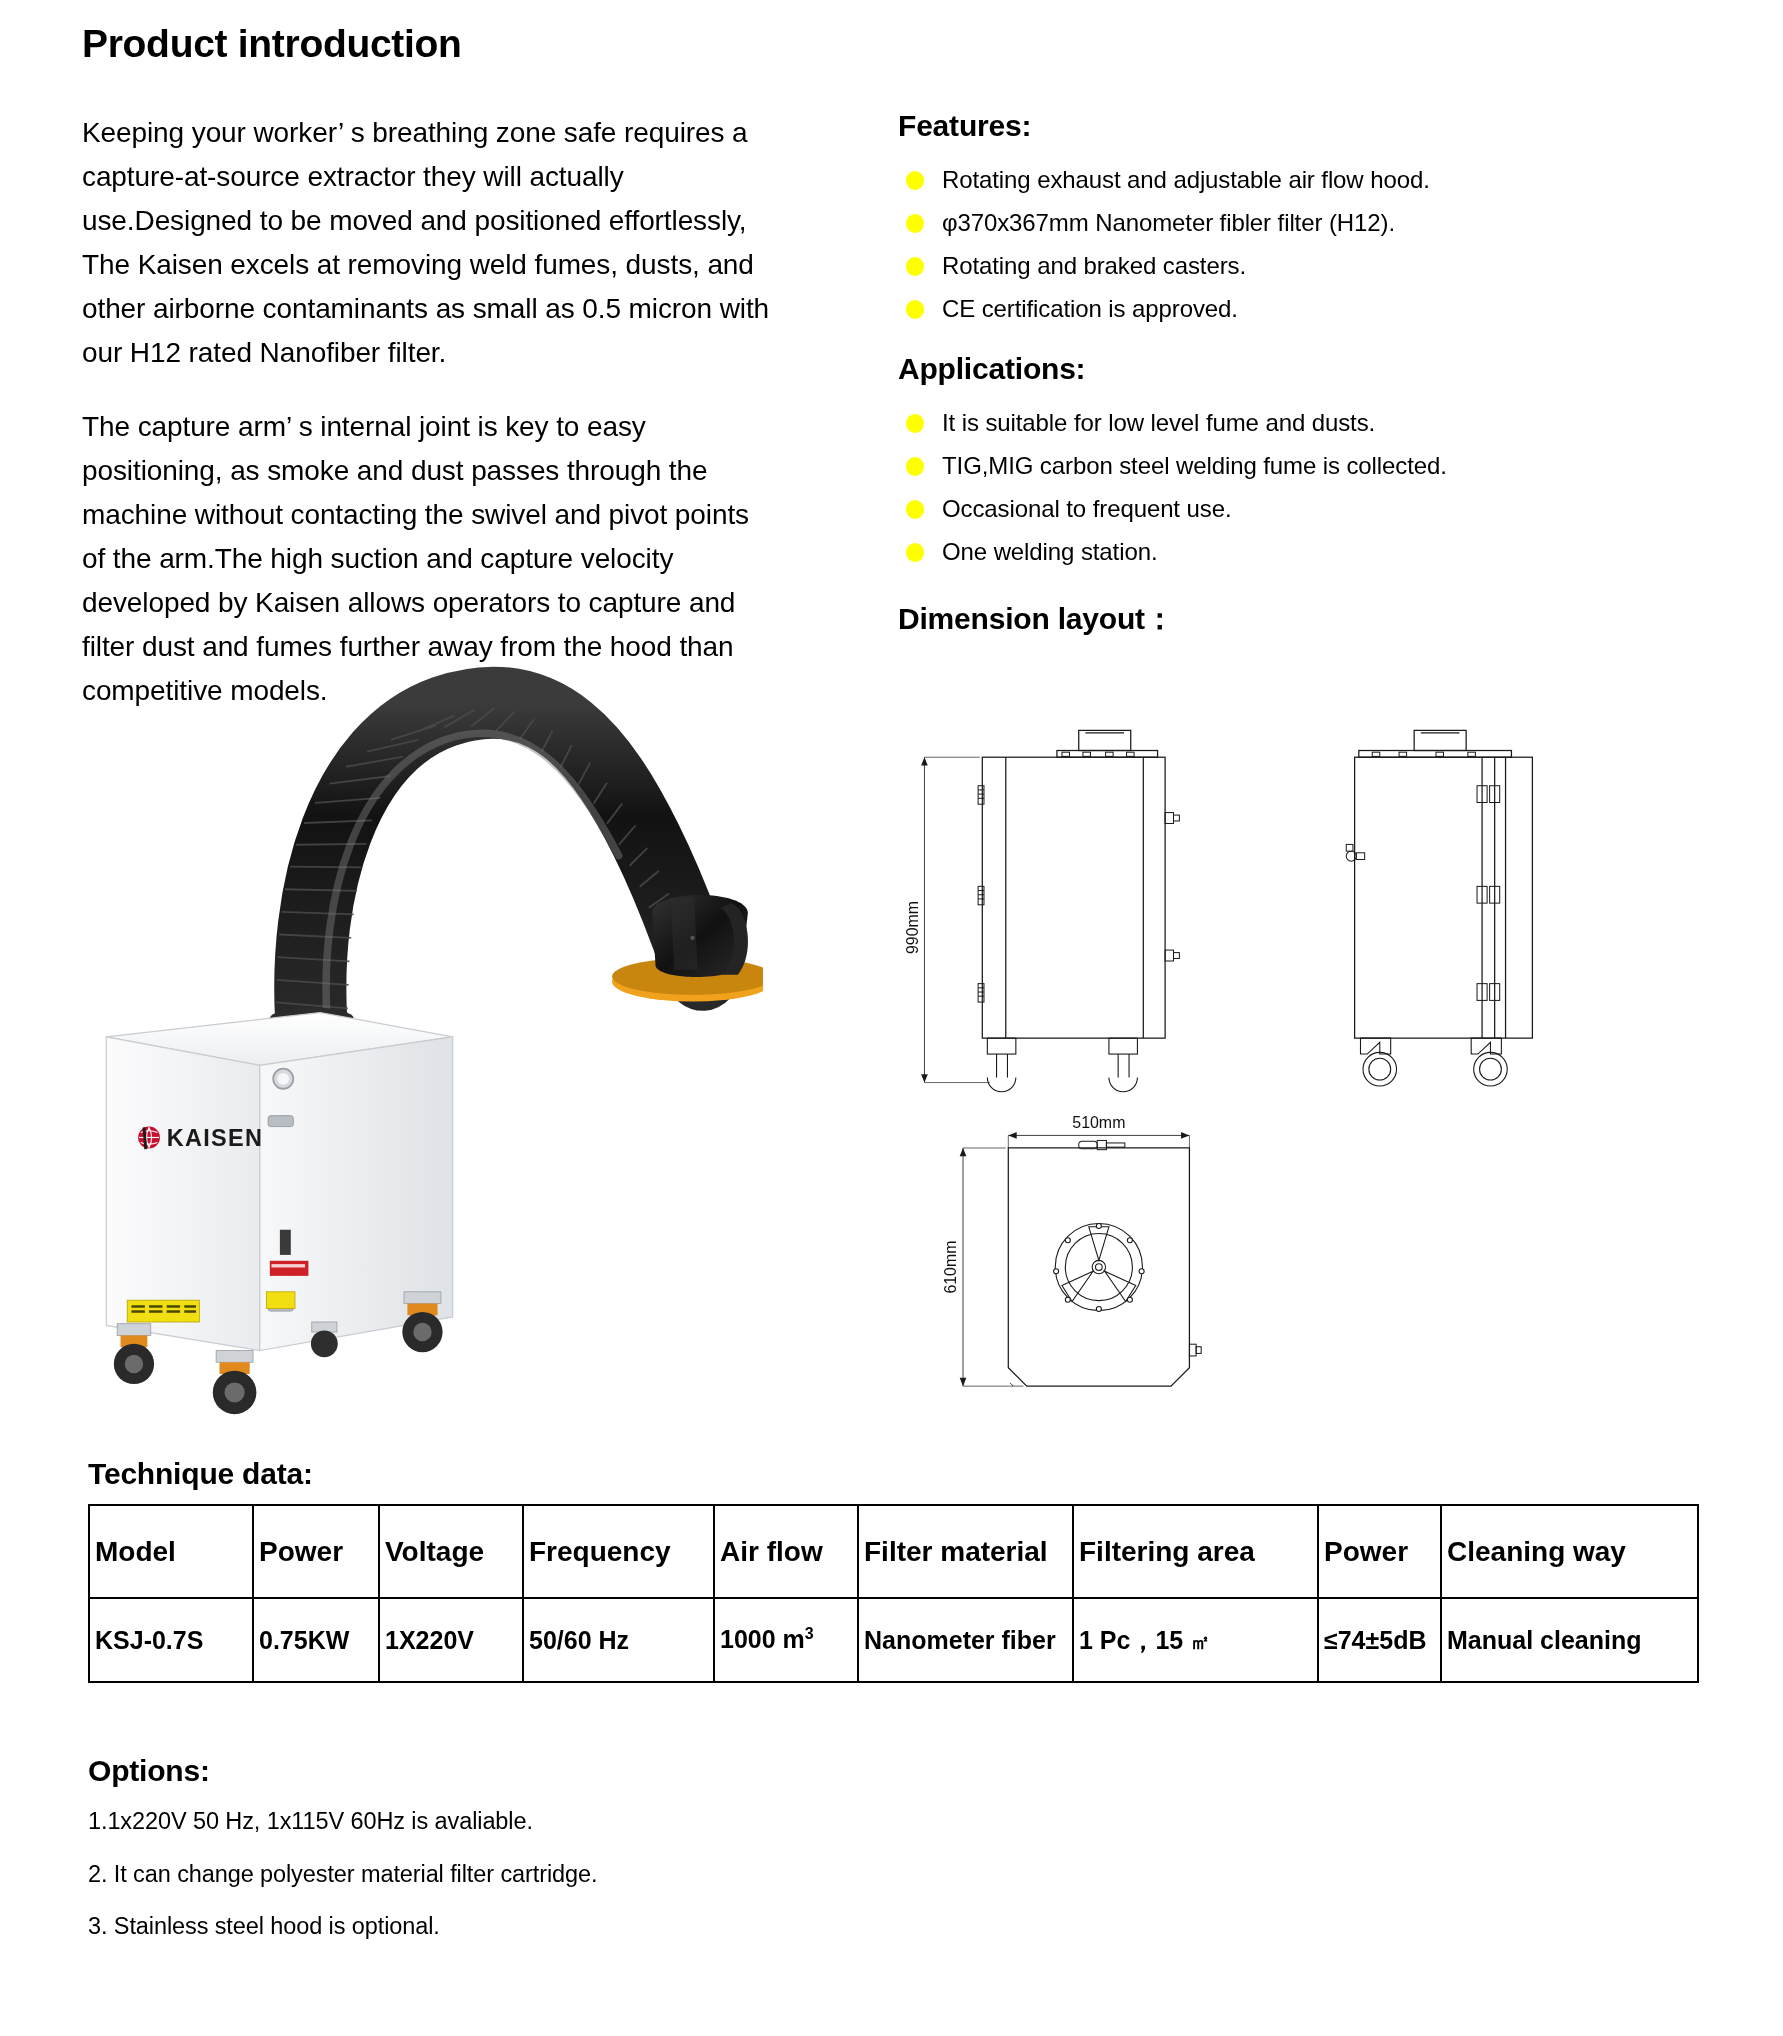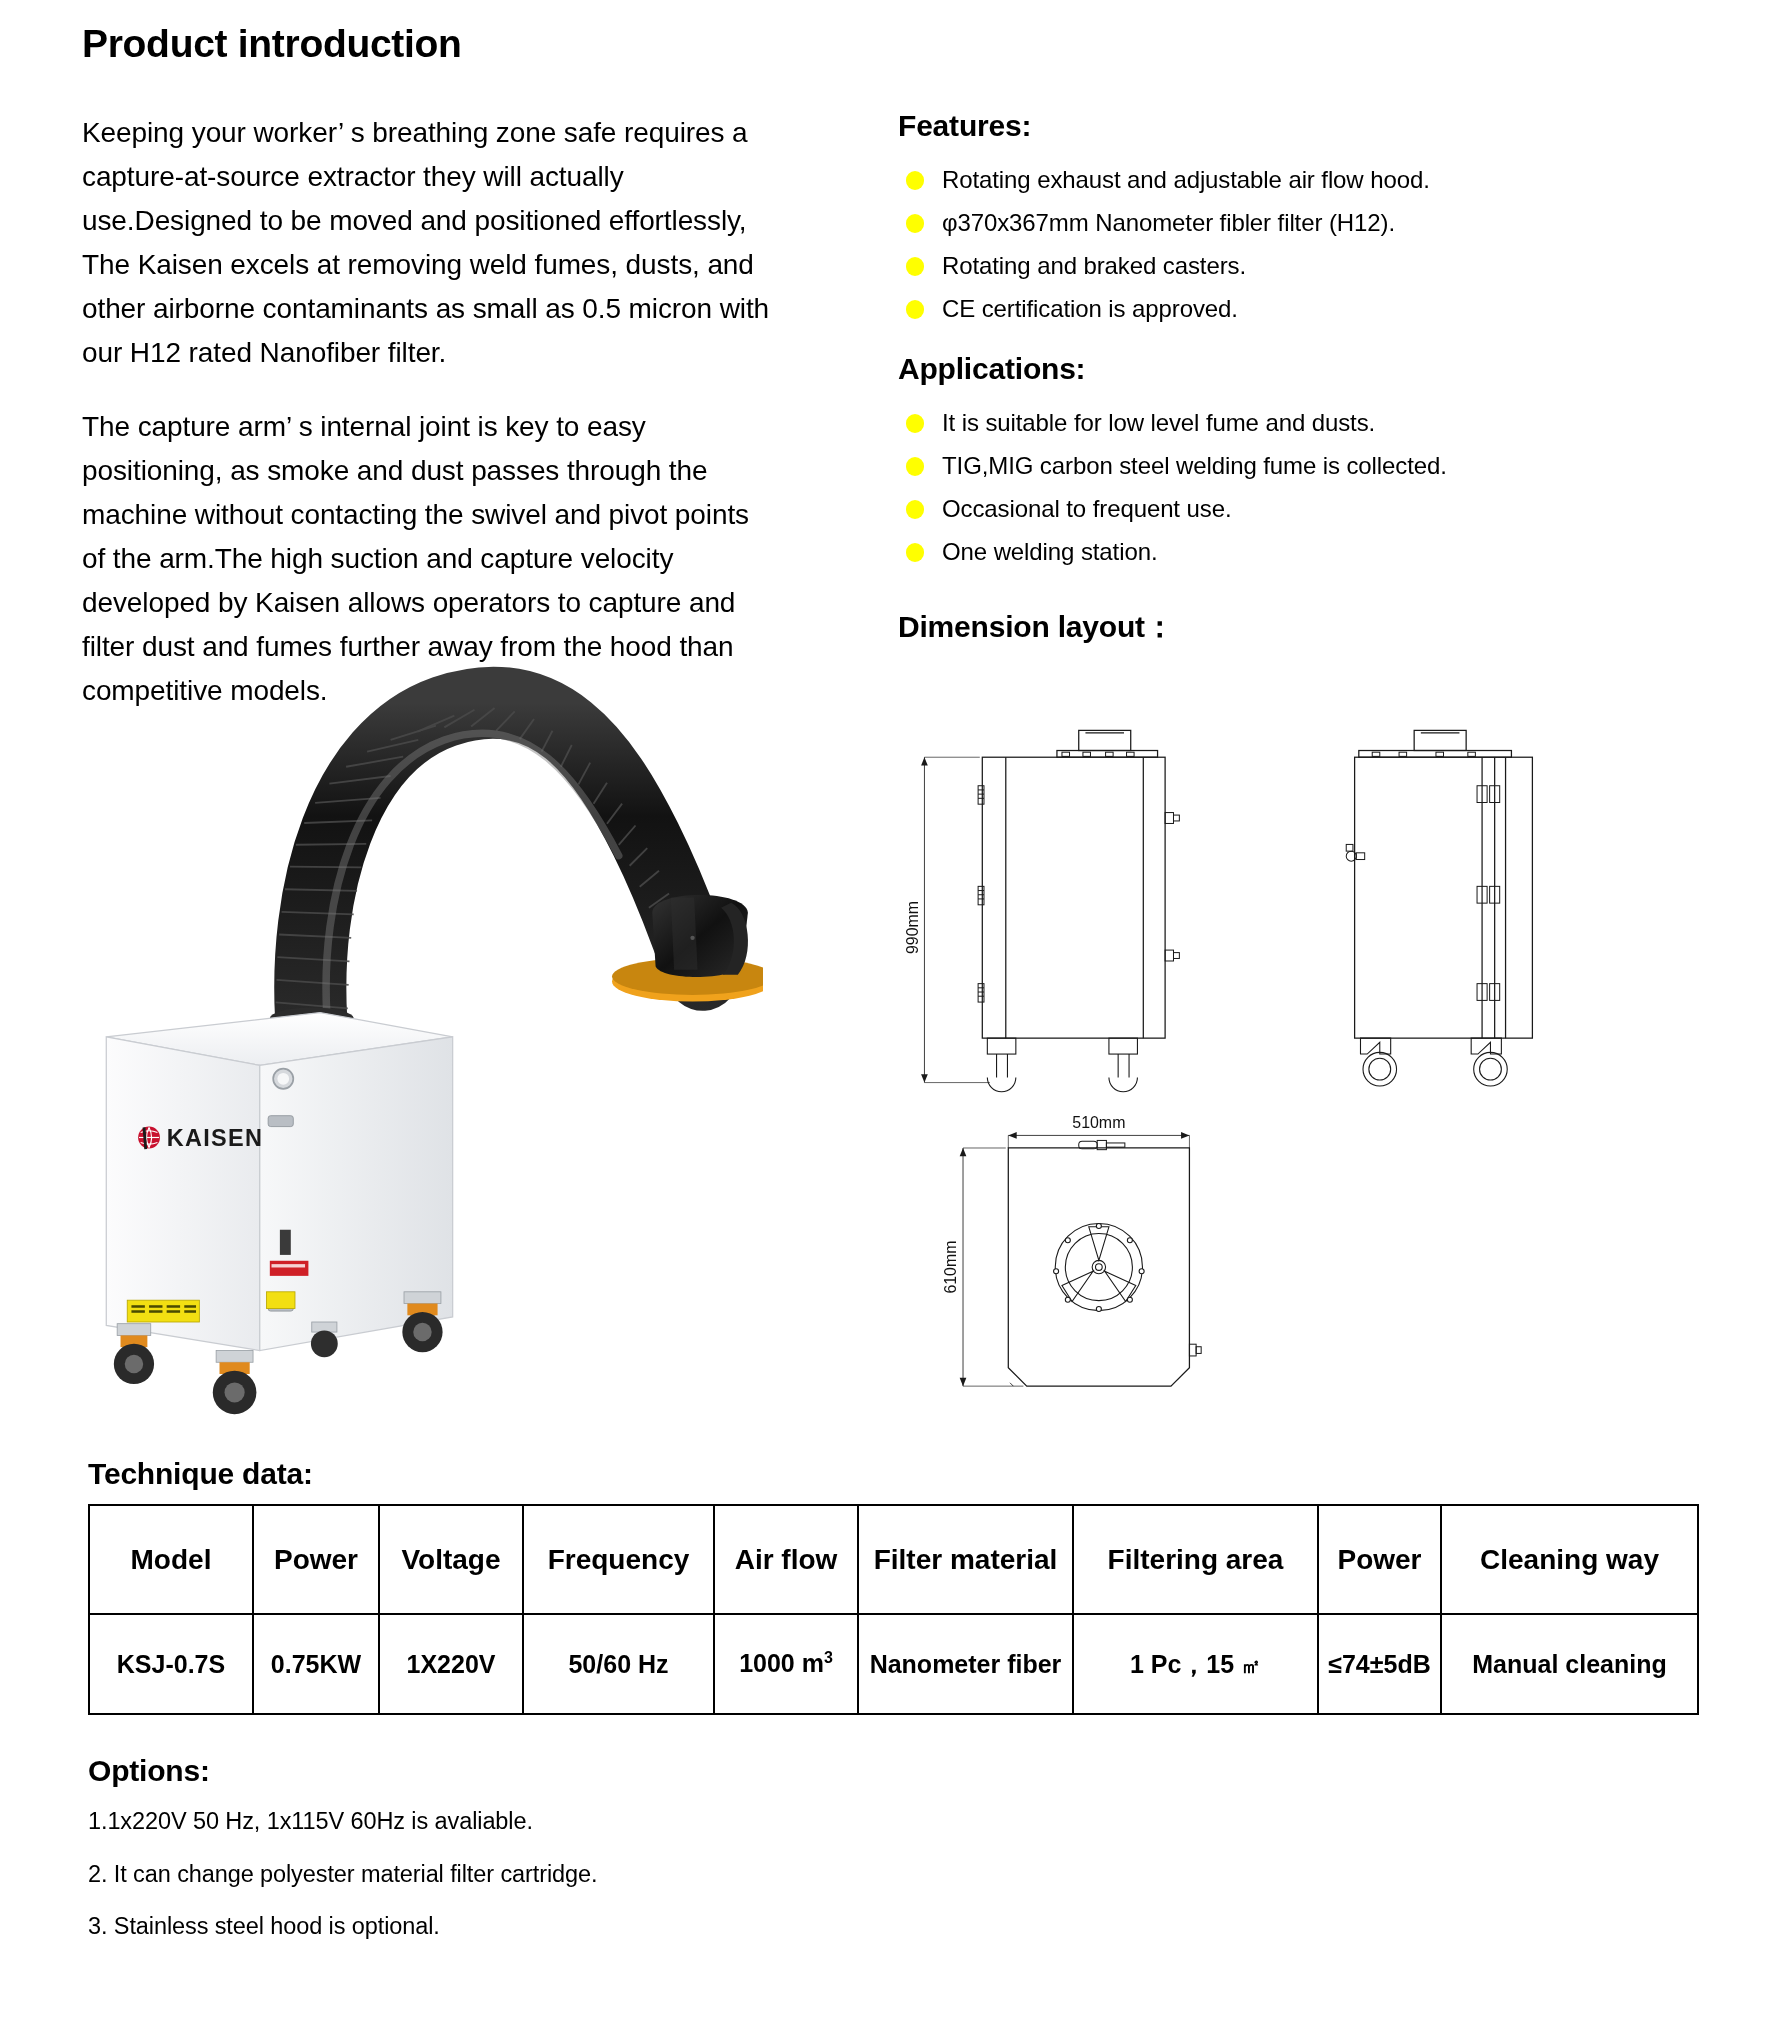--- a/index.html
+++ b/index.html
@@ -36,41 +36,41 @@
   .bullet-list li{
     position:relative;padding-left:44px;
     font-size:24px;line-height:43px;letter-spacing:-0.1px;
     white-space:nowrap;
   }
   .dot{
     position:absolute;left:7.6px;top:13.4px;
     width:18.5px;height:18.5px;border-radius:50%;
     background:#ffff00;
   }
-  .dim-head{margin-top:34px;}
+  .dim-head{margin-top:26px;}
 
   
   .photo{position:absolute;left:92px;top:646px;width:671px;height:780px;}
 
   
   .drawings{position:absolute;left:889px;top:722px;width:839px;height:696px;}
   .dim-label{font-size:19px;fill:#111;font-family:"Liberation Sans",sans-serif;}
 
   
   .tech-head{position:absolute;left:88px;top:1457px;}
   table.tech{
     position:absolute;left:88px;top:1504px;
     border-collapse:collapse;width:1609px;
     table-layout:fixed;
   }
   table.tech th,table.tech td{
     border:2.5px solid #000;
-    text-align:center;vertical-align:middle;
+    text-align:left;vertical-align:middle;
     font-weight:bold;
-    padding:8px 5px;
+    padding:0 5px;
   }
   table.tech th{font-size:28px;height:91px;}
   table.tech td{font-size:25px;height:82px;}
   .sup{font-size:16px;vertical-align:super;}
   .m2{font-size:20px;}
 
   
   .opt-head{position:absolute;left:88px;top:1754px;}
   .opt-list{position:absolute;left:88px;top:1806px;width:1007px;}
   .opt-list p{margin:0 0 22.7px 0;font-size:23.5px;line-height:30px;letter-spacing:-0.1px;}

